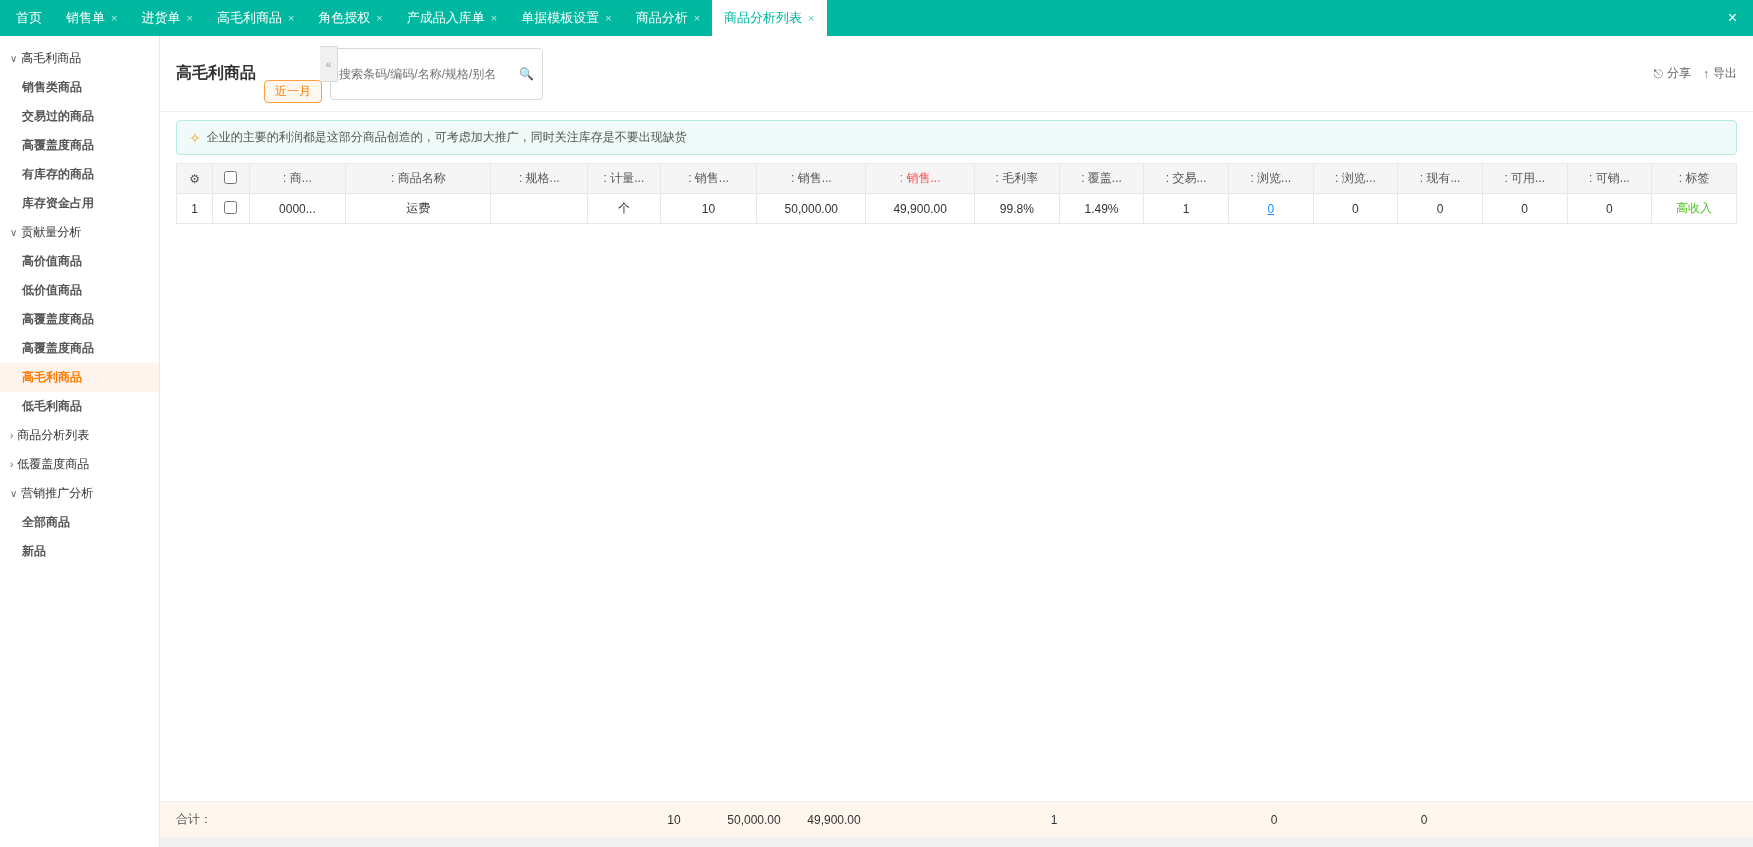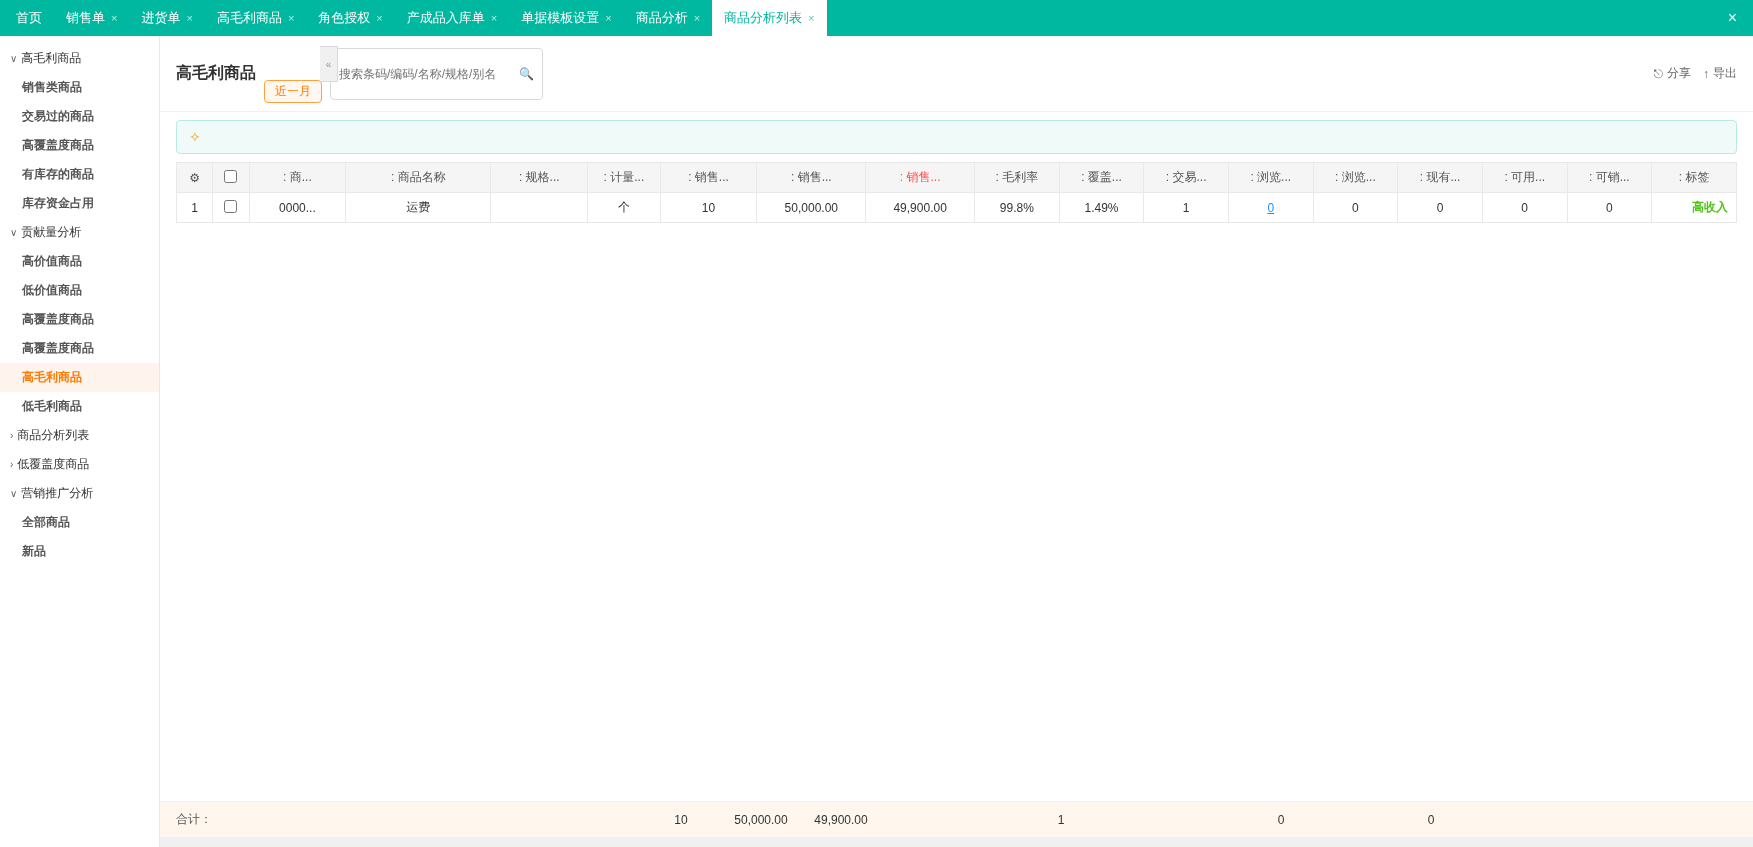--- a/index.html
+++ b/index.html
@@ -213,37 +213,36 @@
     }
     tbody tr td {
       border: 1px solid #e8e8e8;
       padding: 6px 8px;
       white-space: nowrap;
       text-align: center;
       color: #333;
     }
     .tag-green {
       color: #52c41a;
-      font-weight: 700;
-      text-align: right;
+      font-weight: 400;
     }
     .tag-link {
       color: #1890ff;
       text-decoration: underline;
       cursor: pointer;
     }
 
     
     .footer-summary {
       background: #fff7ed;
       border-top: 1px solid #f0f0f0;
       padding: 8px 16px;
       display: flex;
       align-items: center;
-      gap: 15px;
+      gap: 8px;
       font-size: 12px;
       color: #333;
       min-height: 36px;
     }
     .summary-label {
       min-width: 50px;
       color: #555;
     }
     .summary-cells {
       display: flex;
@@ -397,20 +396,21 @@
         </div>
         <div class="action-btn">
           <span>↑</span>
           <span>导出</span>
         </div>
       </div>
     </div>
 
     <div class="info-banner">
       <span class="info-icon">✧</span>
+      <span>企业的主要的利润都是这部分商品创造的，可考虑加大推广，同时关注库存是不要出现缺货</span>
     </div>
 
     <div class="table-container">
       <table>
         <thead>
           <tr>
             <th style="width:30px">⚙</th>
             <th style="width:30px"><input type="checkbox" style=""></th>
             <th style="width:80px">: 商...</th>
             <th style="width:120px">: 商品名称</th>

